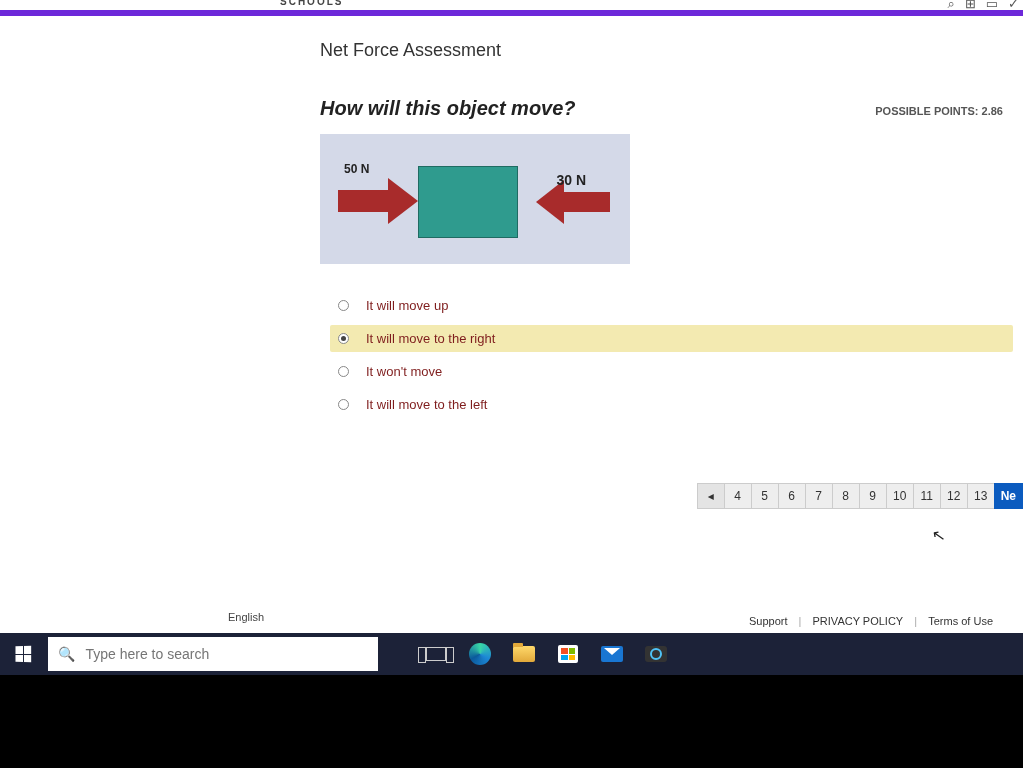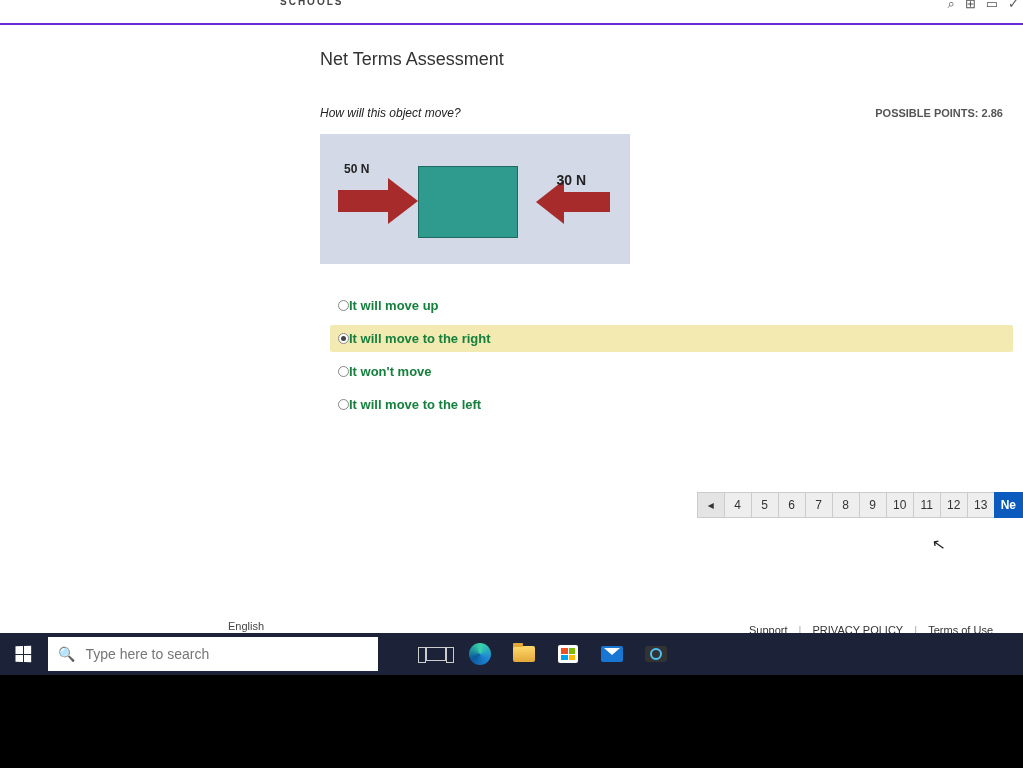--- a/index.html
+++ b/index.html
@@ -13,23 +13,23 @@
     }
     .browser-window {
       position: absolute;
       top: 0;
       left: 0;
       width: 1023px;
       height: 633px;
       background: #fff;
     }
     .top-toolbar {
-      height: 25px;
+      height: 16px;
       background: #fff;
-      border-bottom: 2px solid #6d28d9;
+      border-bottom: 6px solid #6d28d9;
       position: relative;
     }
     .top-toolbar .brand-fragment {
       position: absolute;
       left: 280px;
       top: -4px;
       font-size: 10px;
       color: #444;
       letter-spacing: 2px;
       font-weight: bold;
@@ -60,23 +60,23 @@
       margin-bottom: 36px;
     }
     .question-row {
       display: flex;
       justify-content: space-between;
       align-items: baseline;
       margin-bottom: 14px;
       padding-right: 20px;
     }
     .question-text {
-      font-size: 12px;
+      font-size: 20px;
       font-style: italic;
-      font-weight: normal;
+      font-weight: bold;
       color: #222;
     }
     .points-text {
       font-size: 11px;
       color: #555;
       font-weight: bold;
     }
     .diagram {
       width: 310px;
       height: 130px;
@@ -146,25 +146,25 @@
       border-top: 22px solid transparent;
       border-bottom: 22px solid transparent;
       border-right: 28px solid #a82b2b;
     }
     .options {
       margin-left: 10px;
     }
     .option {
       display: flex;
       align-items: center;
-      gap: 0;
+      gap: 17px;
       padding: 6px 8px;
       font-size: 13px;
-      font-weight: bold;
-      color: #15803d;
+      font-weight: normal;
+      color: #7f1d1d;
       margin-bottom: 6px;
       border-radius: 2px;
     }
     .option.selected {
       background: #f3eab1;
       padding-right: 28px;
       width: calc(100% - 10px);
     }
     .radio {
       width: 11px; height: 11px;
@@ -367,21 +367,21 @@
     <div class="top-icons">
       <span>⌕</span>
       <span>⊞</span>
       <span>▭</span>
       <span>✓</span>
     </div>
   </div>
 
   <div class="content-frame">
     <div class="assessment-area">
-      <div class="assessment-title">Net Terms Assessment</div>
+      <div class="assessment-title">Net Force Assessment</div>
 
       <div class="question-row">
         <div class="question-text">How will this object move?</div>
         <div class="points-text">POSSIBLE POINTS: 2.86</div>
       </div>
 
       <div class="diagram">
         <div class="force-label-left">50 N</div>
         <div class="arrow-shaft-l"></div>
         <div class="arrow-head-l"></div>

